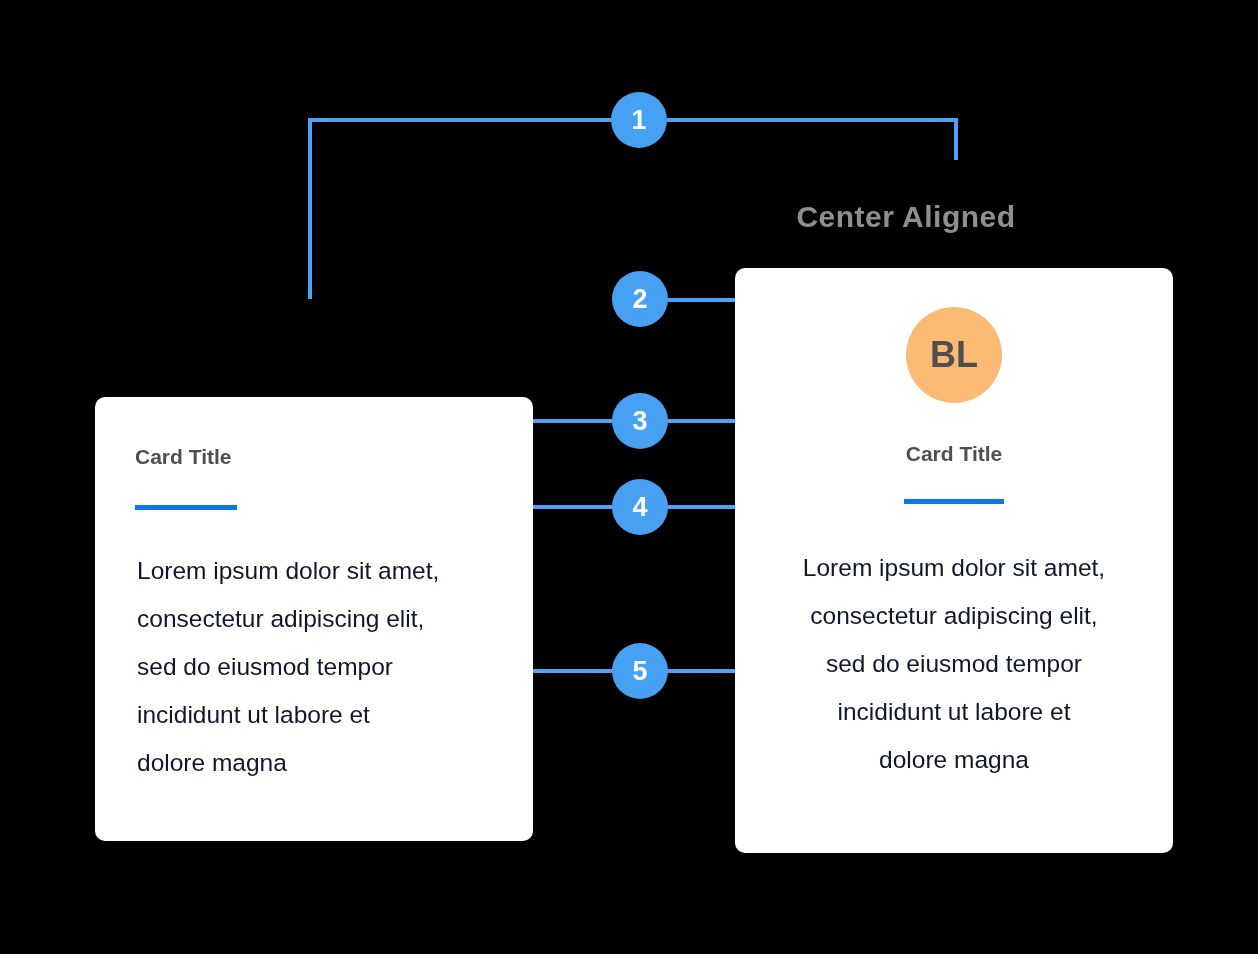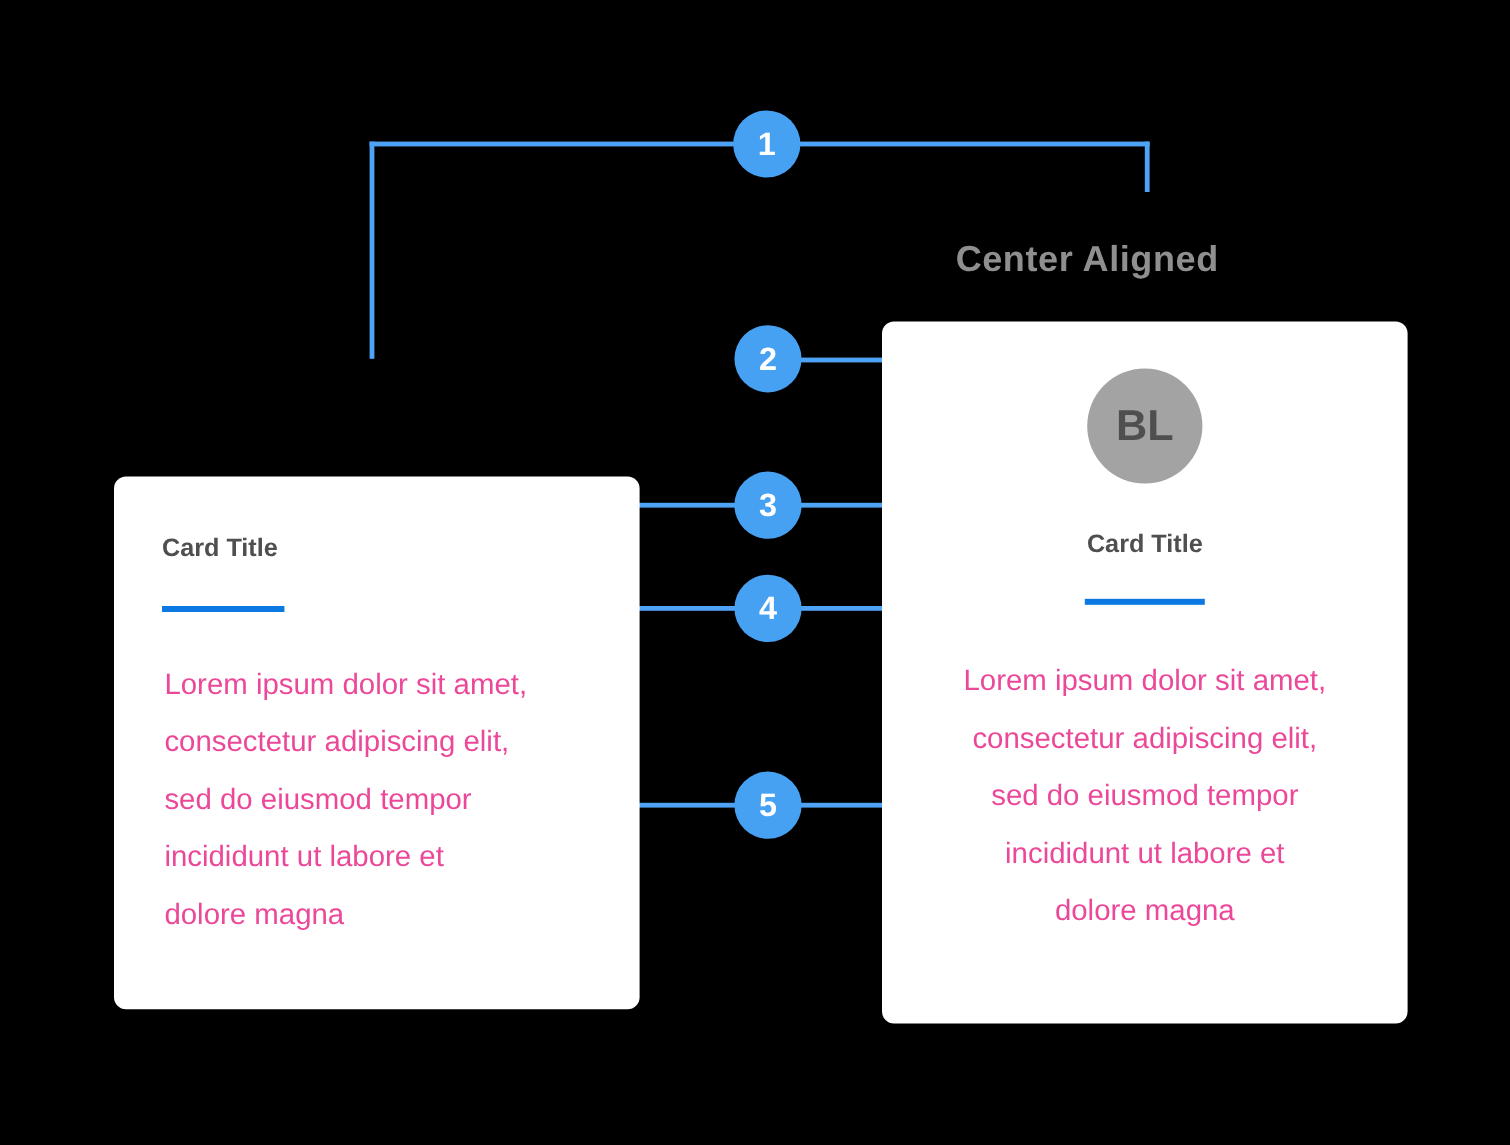--- a/index.html
+++ b/index.html
@@ -85,37 +85,37 @@
   .divider {
     position: absolute;
     height: 5px;
     background: #0c79e2;
   }
   .card-left .divider  { left: 40px;  top: 108px; width: 102px; }
   .card-right .divider { left: 169px; top: 231px; width: 100px; }
 
   .card-body {
     position: absolute;
-    color: #ec4899;
+    color: #0f172a;
     font-size: 24.5px;
     line-height: 48px;
   }
   .card-left .card-body  { left: 42px; top: 150px; width: 370px; text-align: left; }
   .card-right .card-body { left: 0;    top: 276px; width: 100%;  text-align: center; }
   .card-body span { display: block; }
 
   
   .avatar {
     position: absolute;
     left: 171px;
     top: 39px;
     width: 96px;
     height: 96px;
     border-radius: 50%;
-    background: #a3a3a3;
+    background: #fdba74;
     color: #4f4f4f;
     font-size: 36px;
     font-weight: bold;
     display: flex;
     align-items: center;
     justify-content: center;
   }
 </style>
 </head>
 <body>

